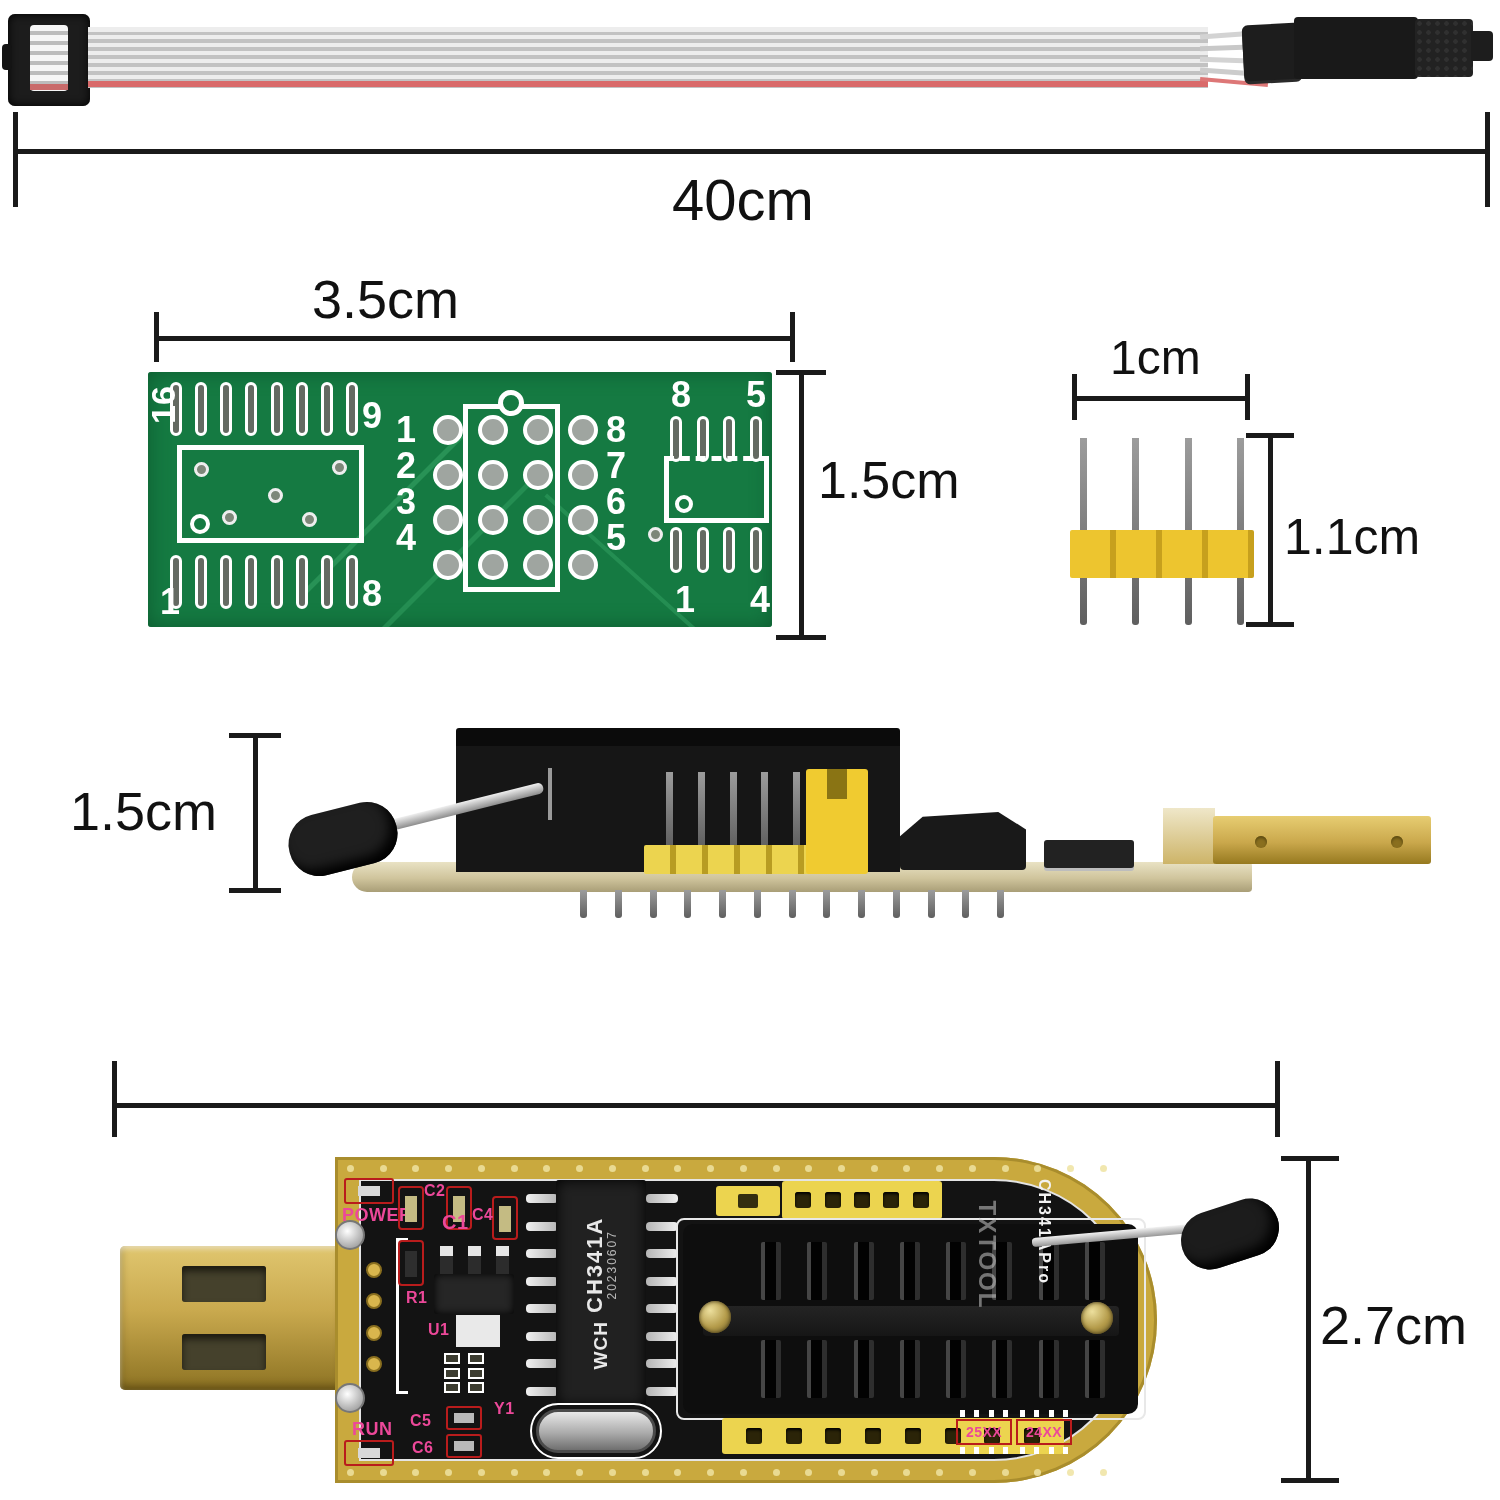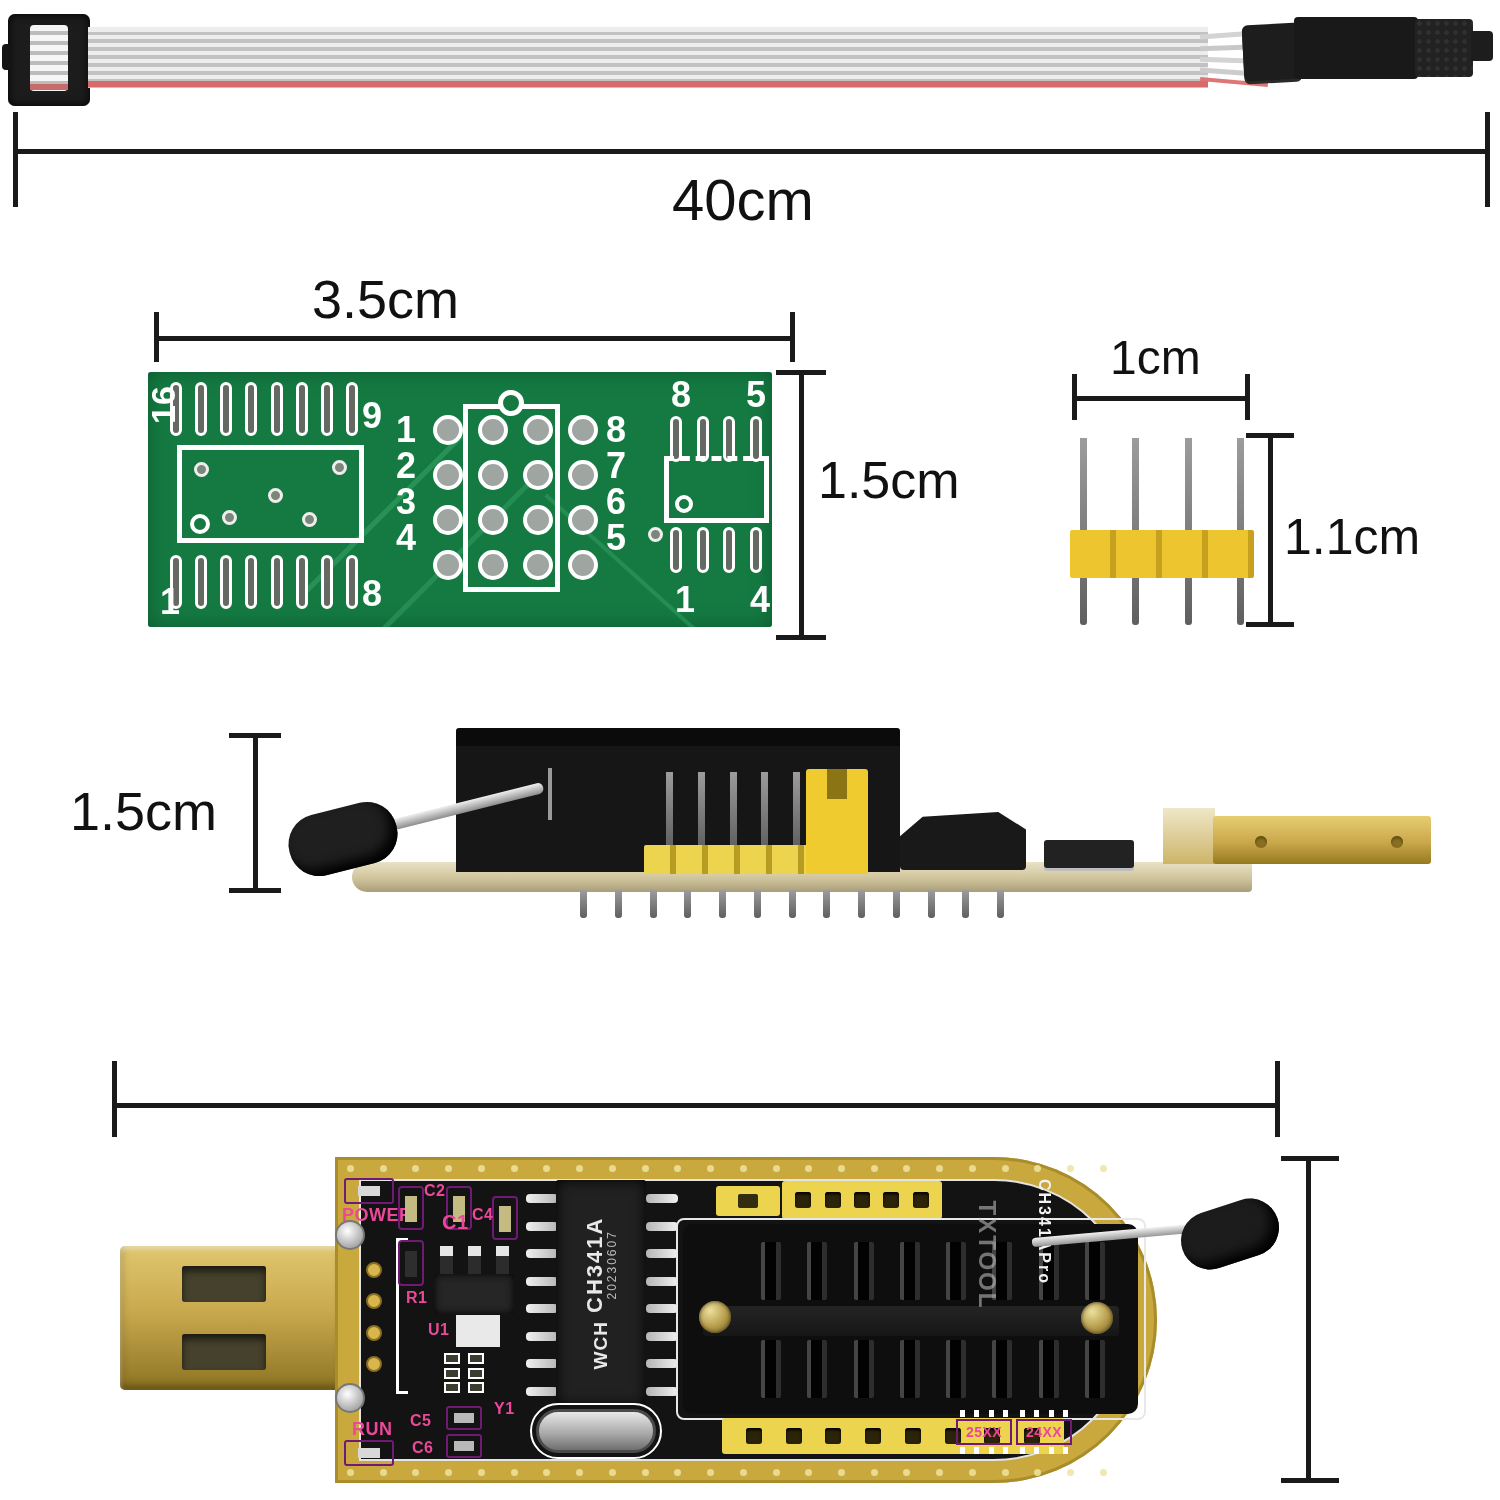--- a/index.html
+++ b/index.html
@@ -25,21 +25,21 @@
   .hdrrow i{width:16px;height:16px;background:#2b2408;border-radius:3px;box-shadow:inset 0 2px 3px #000;}
   .pinrow{justify-content:space-between;}
   .pinrow i{width:7px;height:100%;background:linear-gradient(180deg,#9c9c9c,#5f5f5f);border-radius:0 0 3px 3px;}
   .dotrow{justify-content:space-between;align-items:center;}
   .dotrow i{width:7px;height:7px;border-radius:50%;background:#efe3a1;opacity:.85;}
   .passives{flex-wrap:wrap;justify-content:space-between;align-content:space-between;}
   .passives i{width:16px;height:11px;border:2px solid #fff;background:#3c3c30;box-sizing:border-box;}
   .stubs{justify-content:space-between;}
   .stubs i{width:5px;height:7px;background:#fff;}
   .silk{position:absolute;color:#ec4899;font-weight:700;font-size:18px;line-height:1;letter-spacing:.5px;}
-  .silkbox{position:absolute;border:2px solid #701a75;box-sizing:border-box;}
+  .silkbox{position:absolute;border:2px solid #b91c1c;box-sizing:border-box;}
   .via{position:absolute;border-radius:50%;background:#7d8779;border:3px solid #eee;box-sizing:border-box;}
   .ring{position:absolute;border-radius:50%;border:4px solid #fff;box-sizing:border-box;background:transparent;}
 </style>
 </head>
 <body>
 
 <div class="canvas">
 
   <div class="abs" style="left:8px;top:14px;width:82px;height:92px;background:#1c1c1c;border-radius:7px;box-shadow:inset 0 0 10px #000;"></div>
   <div class="abs" style="left:2px;top:44px;width:10px;height:26px;background:#141414;border-radius:4px;"></div>
@@ -478,14 +478,15 @@
         <i></i>
       </div>
   </div>
 
   <div class="abs" style="left:903px;top:1242px;width:170px;height:26px;transform:rotate(90deg);color:#c9c9c9;opacity:.55;font-weight:700;font-size:24px;text-align:center;letter-spacing:2px;z-index:4;">TXTOOL</div>
   <div class="abs" style="left:963px;top:1222px;width:160px;height:20px;transform:rotate(90deg);color:#f2f2f2;font-weight:700;font-size:16px;text-align:center;letter-spacing:2px;z-index:4;">CH341APro</div>
 
   <div class="dl" style="left:1306px;top:1156px;width:5px;height:327px;"></div>
   <div class="dl" style="left:1281px;top:1156px;width:58px;height:5px;"></div>
   <div class="dl" style="left:1281px;top:1478px;width:58px;height:5px;"></div>
+  <div class="dlabel" style="left:1320px;top:1294px;font-size:54px;">2.7cm</div>
 
 </div>
 
 </body></html>

